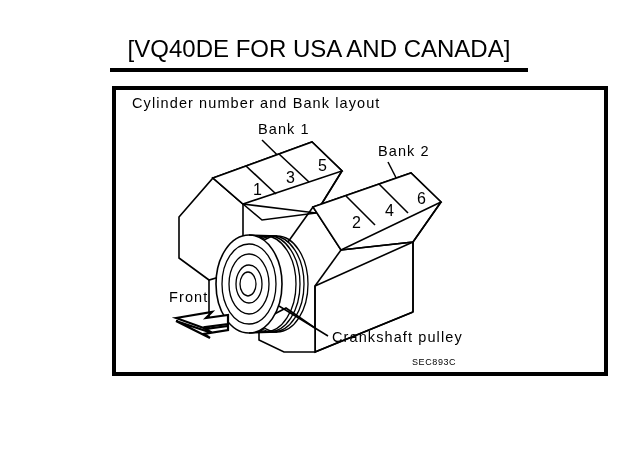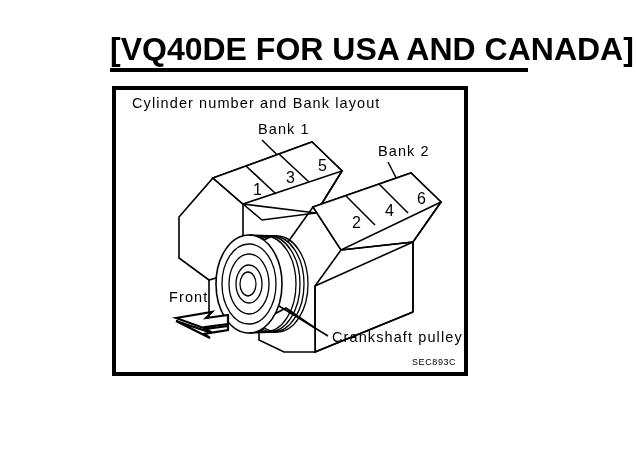--- a/index.html
+++ b/index.html
@@ -23,41 +23,41 @@
 
   
   .title-block {
     position: absolute;
     left: 110px;
     top: 34px;
     width: 418px;
   }
   .page-title {
     font-family: "Liberation Sans", sans-serif;
-    font-size: 32px;
-    font-weight: bold;
+    font-size: 24px;
+    font-weight: normal;
     color: #000000;
     text-align: center;
     letter-spacing: 0px;
     line-height: 30px;
     white-space: nowrap;
   }
   .title-rule {
     margin-top: 4px;
     height: 4px;
     background: #000000;
     width: 100%;
   }
 
   
   .figure-frame {
     position: absolute;
     left: 112px;
     top: 86px;
-    width: 356px;
+    width: 496px;
     height: 290px;
     border: 4px solid #000000;
     background: #ffffff;
     box-sizing: border-box;
   }
 
   .figure-svg {
     position: absolute;
     left: 0;
     top: 0;

